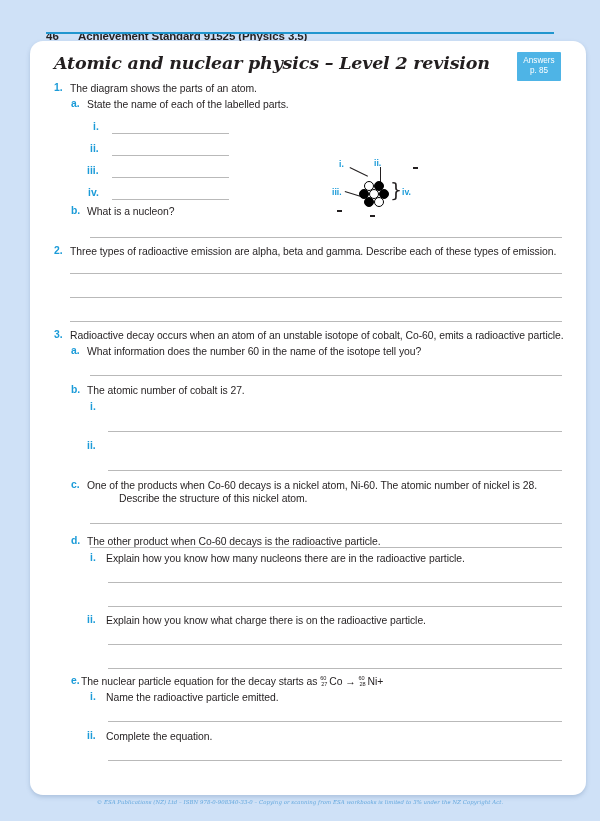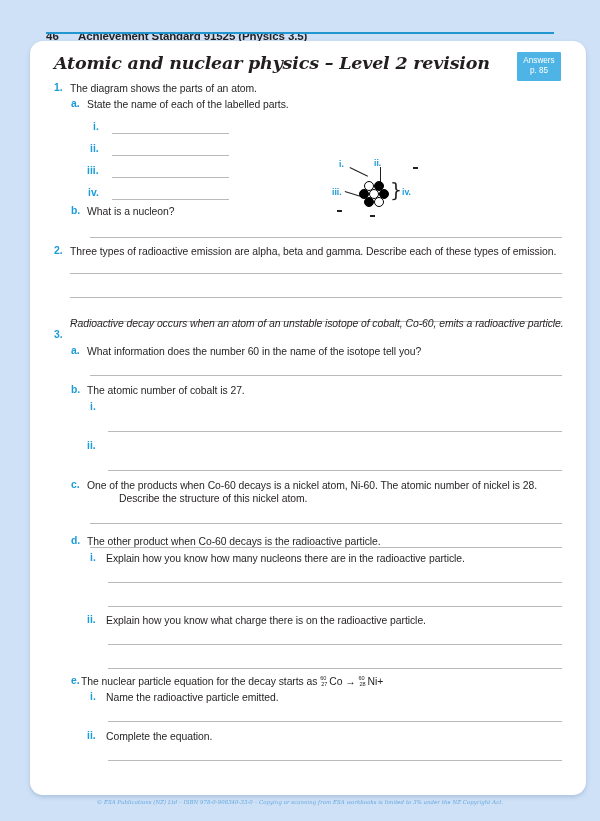--- a/index.html
+++ b/index.html
@@ -256,21 +256,21 @@
         <div class="electron" style="left:44px; top:62px;"></div>
       </div>
 
       <span class="num" style="left:24px; top:204px;">2.</span>
       <span class="txt" style="left:40px; top:204px; width:500px;">Three types of radioactive emission are alpha, beta and gamma. Describe each of these types of emission.</span>
       <div class="line" style="left:40px; top:232px; width:492px;"></div>
       <div class="line" style="left:40px; top:256px; width:492px;"></div>
       <div class="line" style="left:40px; top:280px; width:492px;"></div>
 
       <span class="num" style="left:24px; top:288px;">3.</span>
-      <span class="txt" style="left:40px; top:276px; width:500px;font-style:italic;">Radioactive decay occurs when an atom of an unstable isotope of cobalt, Co-60, emits a radioactive particle.</span>
+      <span class="txt" style="left:40px; top:288px; width:500px;">Radioactive decay occurs when an atom of an unstable isotope of cobalt, Co-60, emits a radioactive particle.</span>
 
       <span class="num" style="left:41px; top:304px;">a.</span>
       <span class="txt" style="left:57px; top:304px;">What information does the number 60 in the name of the isotope tell you?</span>
       <div class="line" style="left:60px; top:334px; width:472px;"></div>
 
       <span class="num" style="left:41px; top:343px;">b.</span>
       <span class="txt" style="left:57px; top:343px;">The atomic number of cobalt is 27.</span>
 
       <span class="rom" style="left:60px; top:360px;">i.</span>
       <div class="line" style="left:78px; top:390px; width:454px;"></div>

